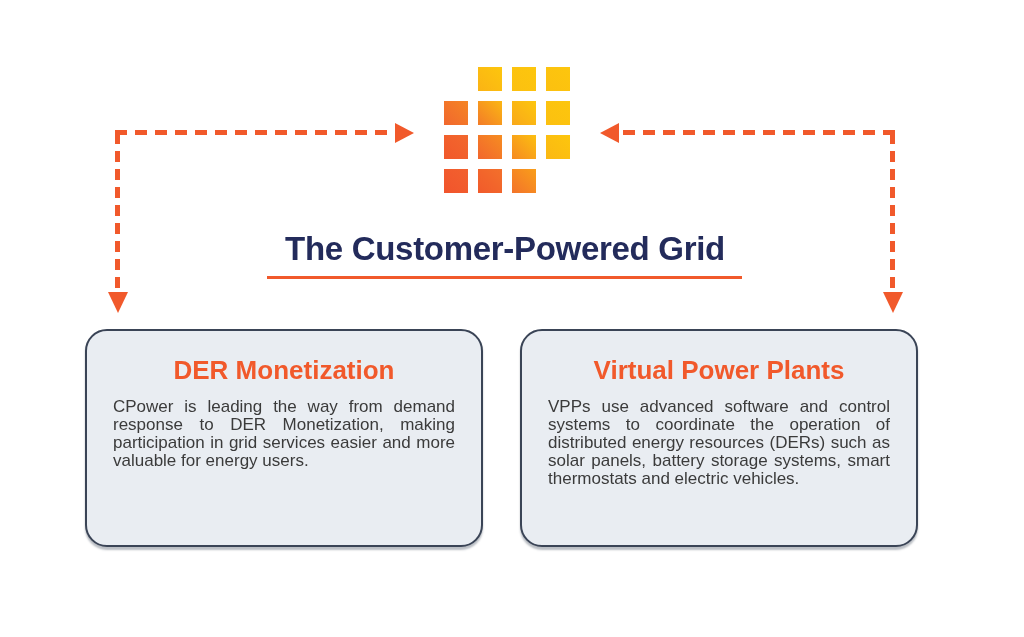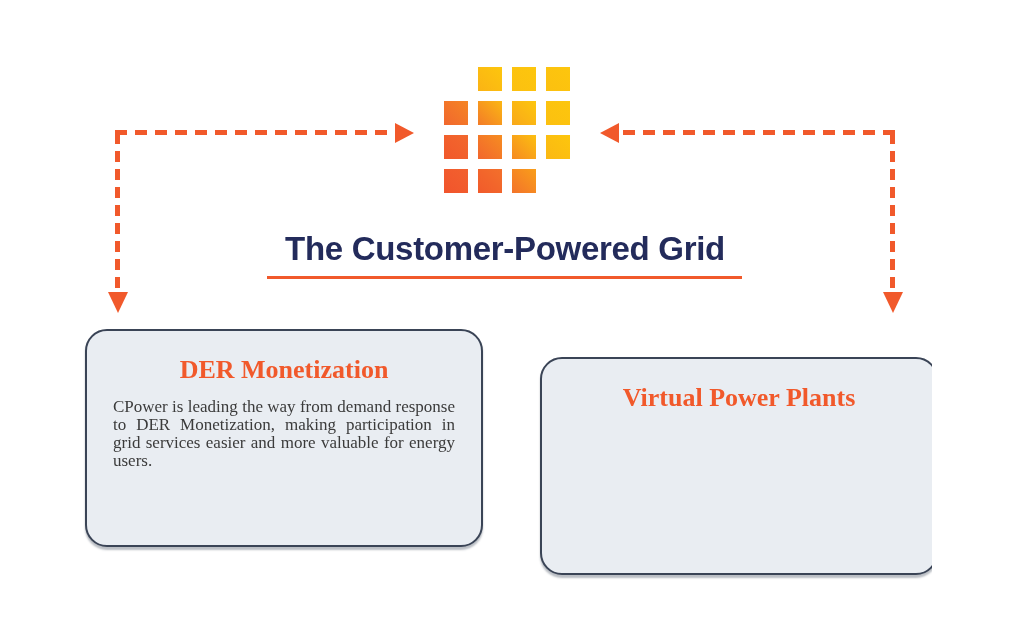--- a/index.html
+++ b/index.html
@@ -65,24 +65,23 @@
     border-top:21px solid var(--accent,#F1592B);
   }
 
   
   .card{
     position:absolute;top:329px;width:398px;height:218px;
     background:var(--card_bg,#E9EDF2);
     border:2px solid var(--card_border,#3A4456);
     border-radius:22px;
     box-shadow:0 3px 2px rgba(58,68,86,0.35);
-    font-family:Liberation Serif, serif;
   }
   .card.left{left:85px;}
-  .card.right{left:540px;margin-top:28px;}
+  .card.right{left:520px;}
   .card h2{
     margin-top:24px;
     text-align:center;
     font-size:26px;line-height:30px;font-weight:bold;
     color:var(--accent,#F1592B);
   }
   .card p{
     margin:13px 26px 0 26px;
     font-size:17px;line-height:18px;
     text-align:justify;
@@ -124,15 +123,16 @@
   <h1 class="main-title">The Customer-Powered Grid</h1>
   <div class="title-underline"></div>
 
   <div class="card left">
     <h2>DER Monetization</h2>
     <p>CPower is leading the way from demand response to DER Monetization, making participation in grid services easier and more valuable for energy users.</p>
   </div>
 
   <div class="card right">
     <h2>Virtual Power Plants</h2>
+    <p>VPPs use advanced software and control systems to coordinate the operation of distributed energy resources (DERs) such as solar panels, battery storage systems, smart thermostats and electric vehicles.</p>
   </div>
 
 </div>
 
 </body></html>

